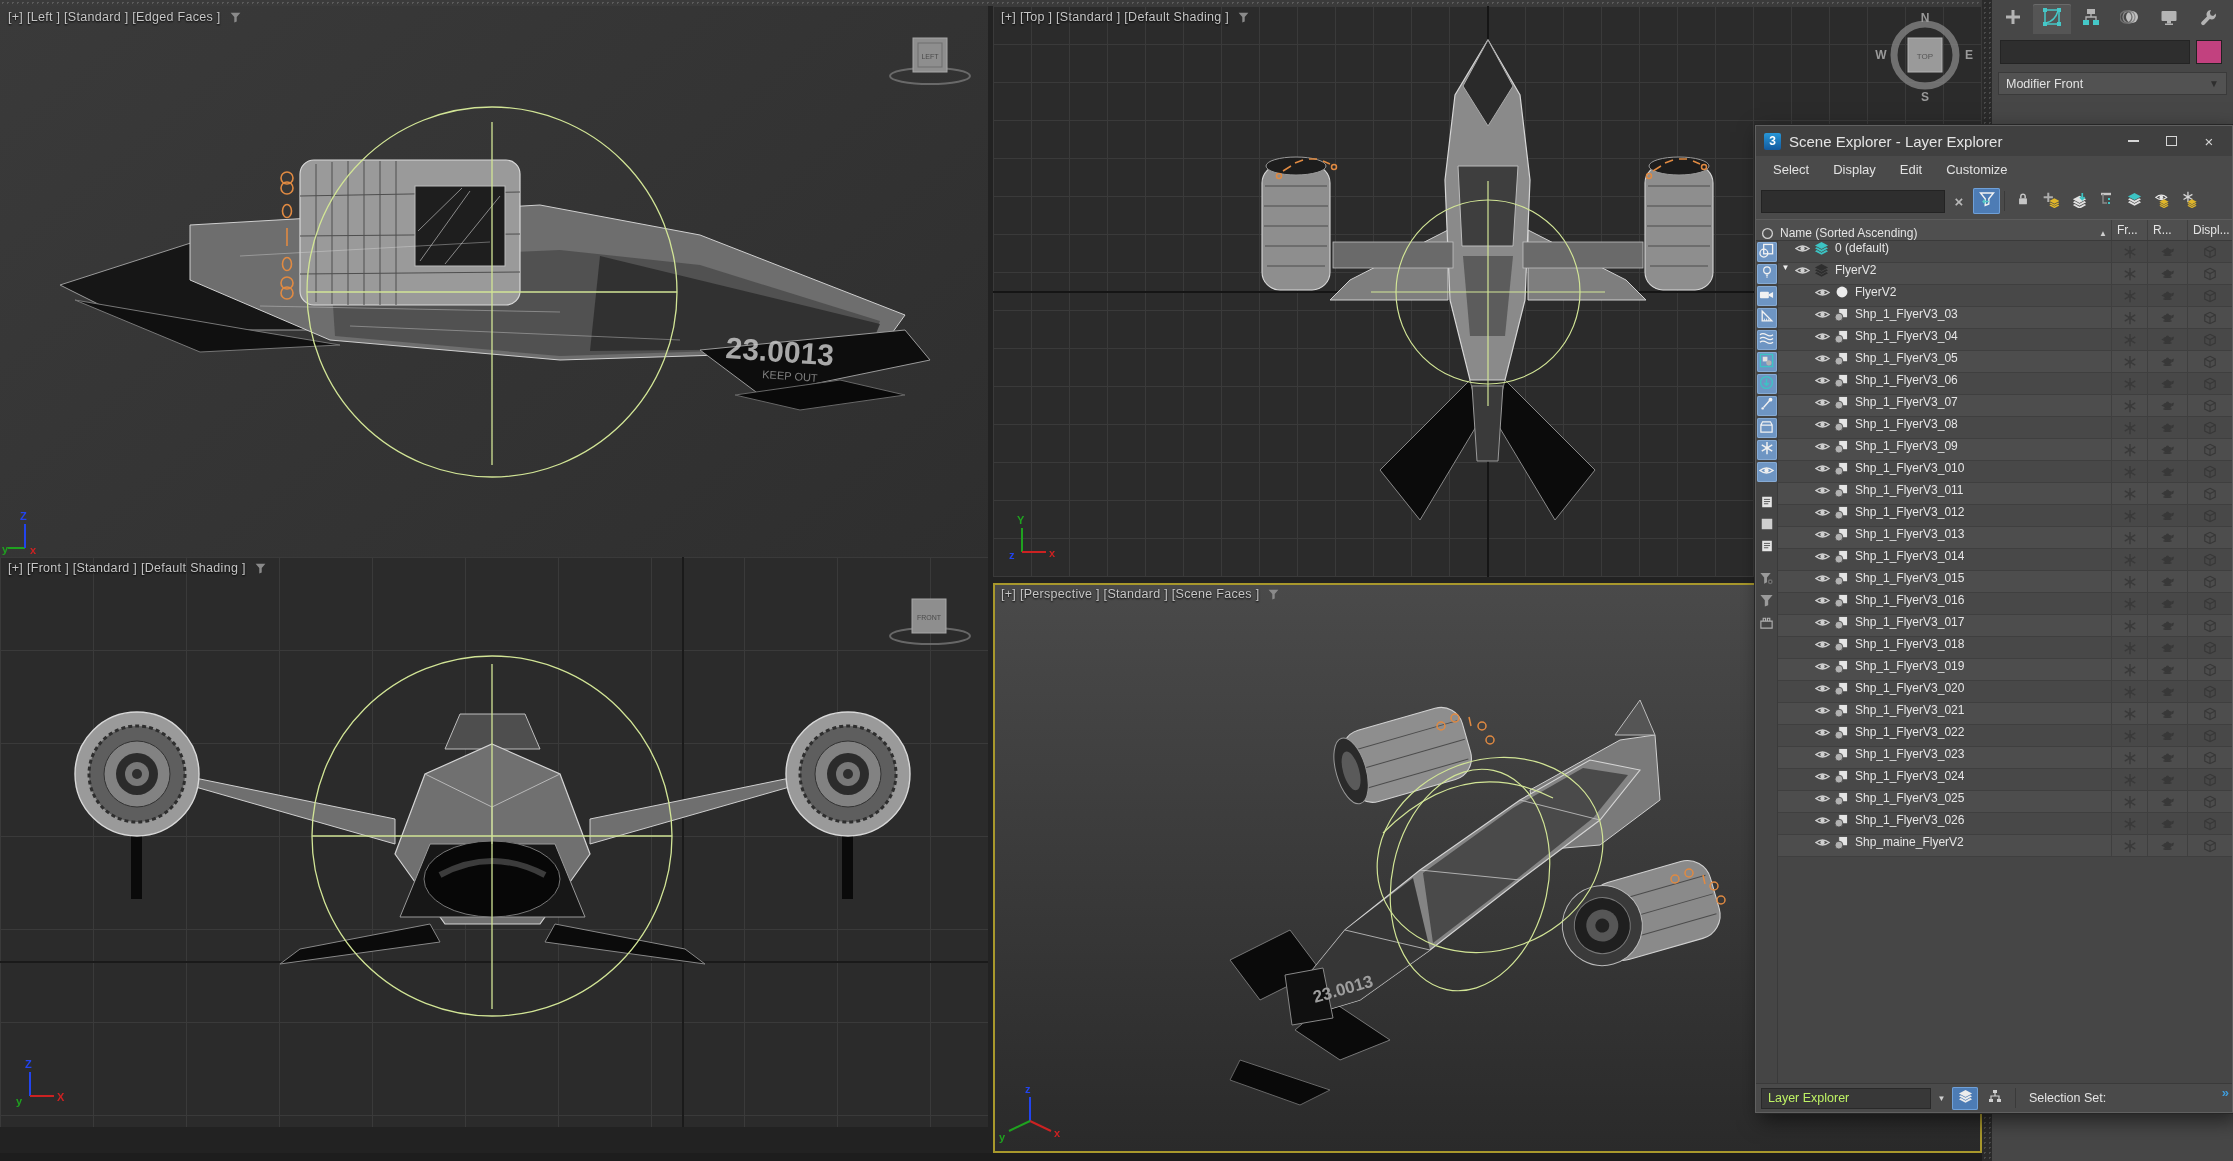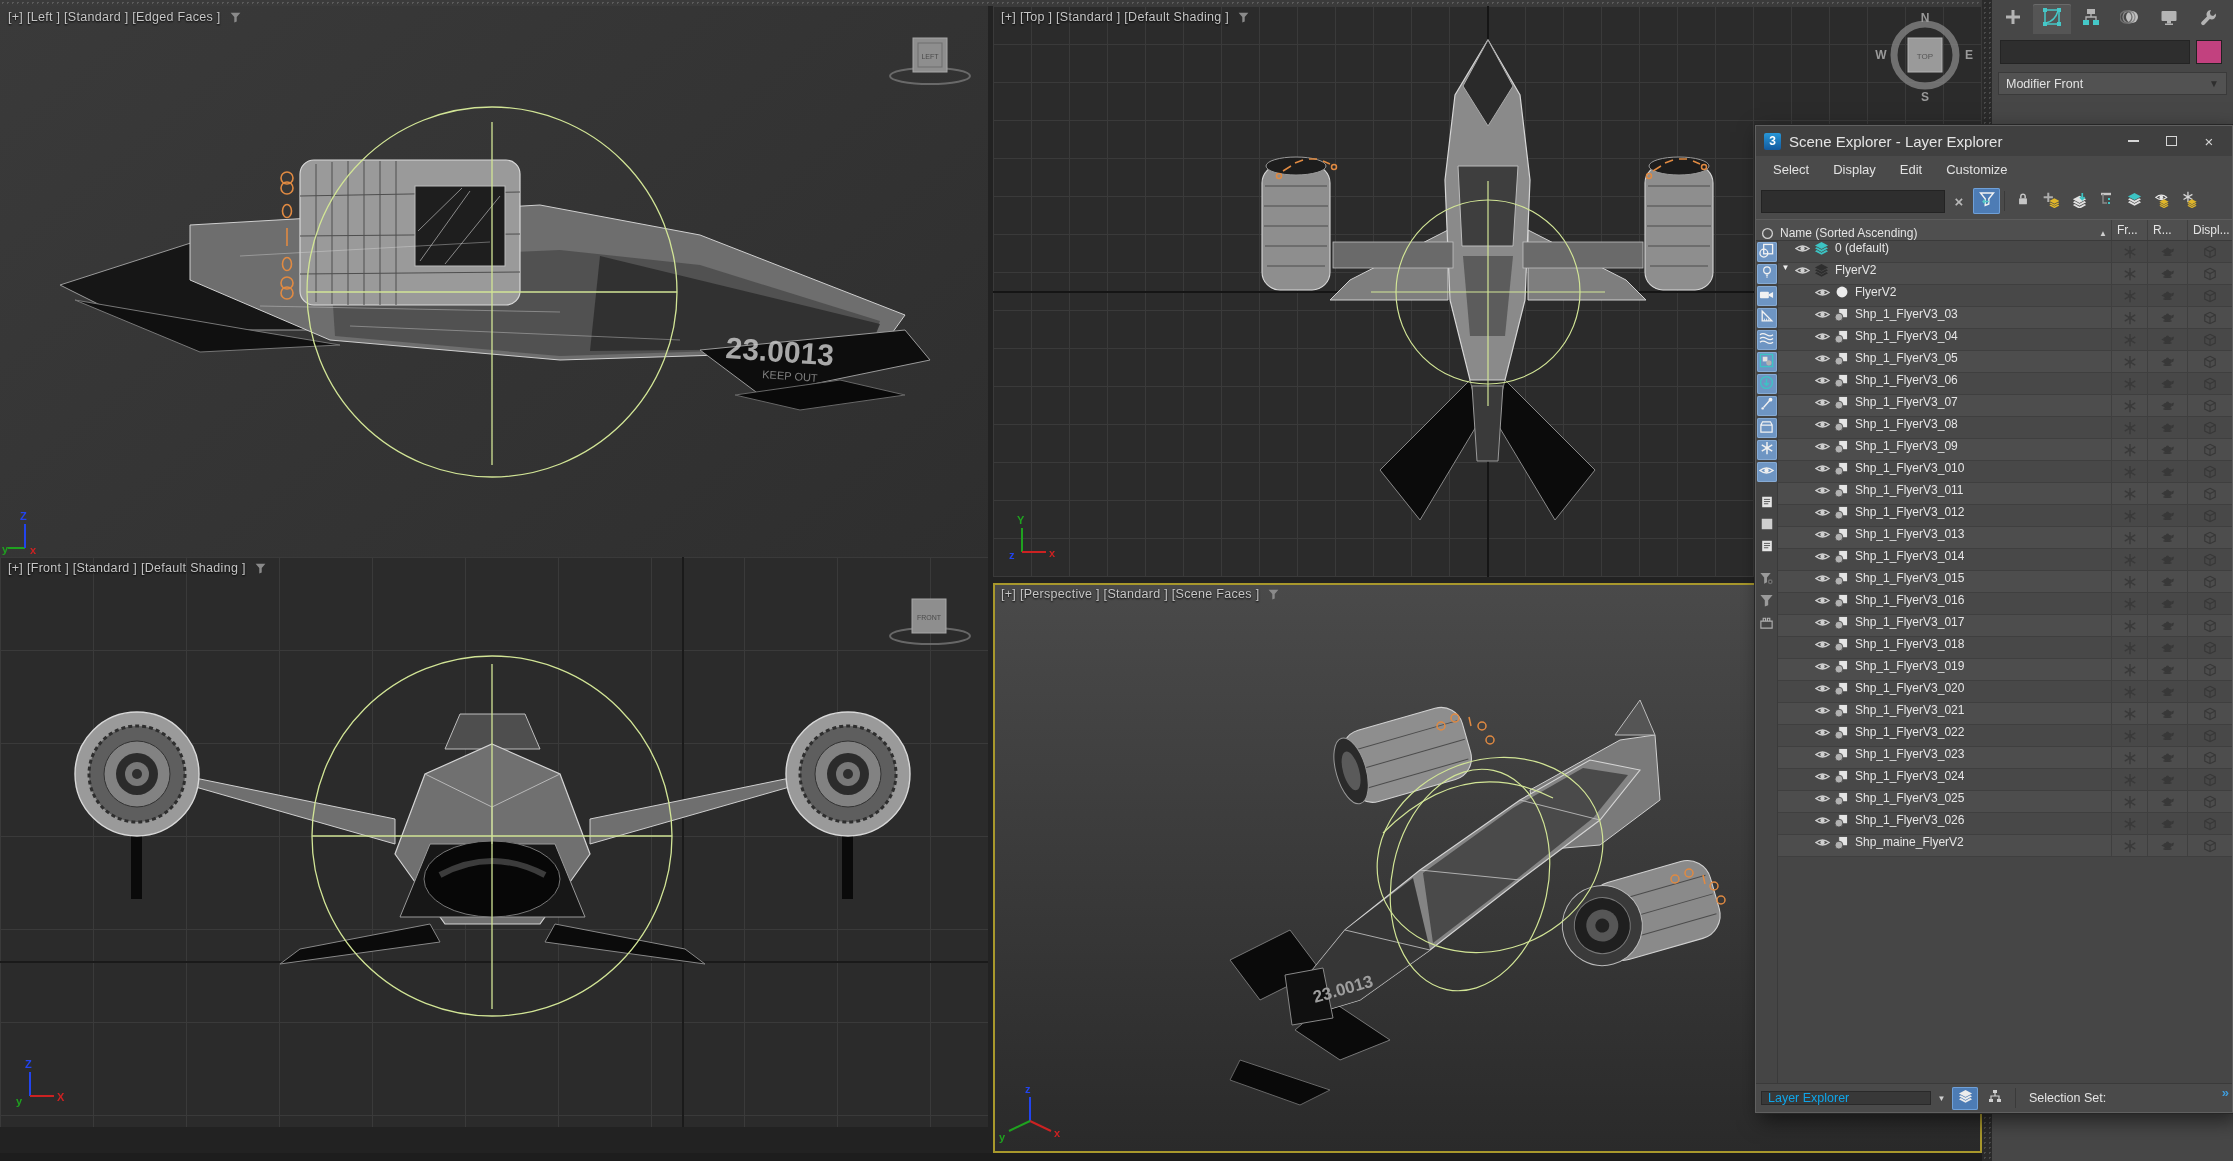--- a/index.html
+++ b/index.html
@@ -73,21 +73,21 @@
   .xrow{height:22px;display:flex;align-items:stretch;font-size:12px;color:#e6e6e6;
      border-bottom:1px solid #3f3f3f;background:#484848}
   .xrow.alt{background:#4d4d4d}
   .cell-name{flex:1;display:flex;align-items:flex-start;min-width:0;overflow:hidden;white-space:nowrap}
   .rcell{display:flex;align-items:center;justify-content:center;border-left:1px solid #3f3f3f}
   .exp{width:15px;text-align:center;font-size:8px;color:#efefef;flex:0 0 auto}
   .cicon{width:19px;display:flex;justify-content:center;flex:0 0 auto}
   .rname{padding-left:4px;overflow:hidden;text-overflow:ellipsis}
   .sx-bottom{height:29px;background:#4a4a4a;border-top:1px solid #3a3a3a;display:flex;align-items:center;
      padding:0 5px;gap:4px;flex:0 0 auto;position:relative}
-  .combo{width:170px;height:14px;background:#383838;border:1px solid #292929;color:#0ea5e9;
+  .combo{width:170px;height:21px;background:#383838;border:1px solid #292929;color:#bef264;
      font-size:12.5px;display:flex;align-items:center;padding:0 6px}
   .combo-arr{width:13px;height:21px;display:flex;align-items:center;justify-content:center;color:#cfcfcf;font-size:8px}
   .bbtn{width:26px;height:23px;display:flex;align-items:center;justify-content:center;border-radius:2px}
   .bbtn.active{background:#4d7cb5;box-shadow:inset 0 0 0 1px #6fa0d8}
   .selset{font-size:12.5px;color:#e4e4e4;padding-left:6px}
   .overflow{position:absolute;right:3px;top:1px;color:#3f9ddc;font-size:13px;font-weight:bold}
 </style>
 </head>
 <body>
 

